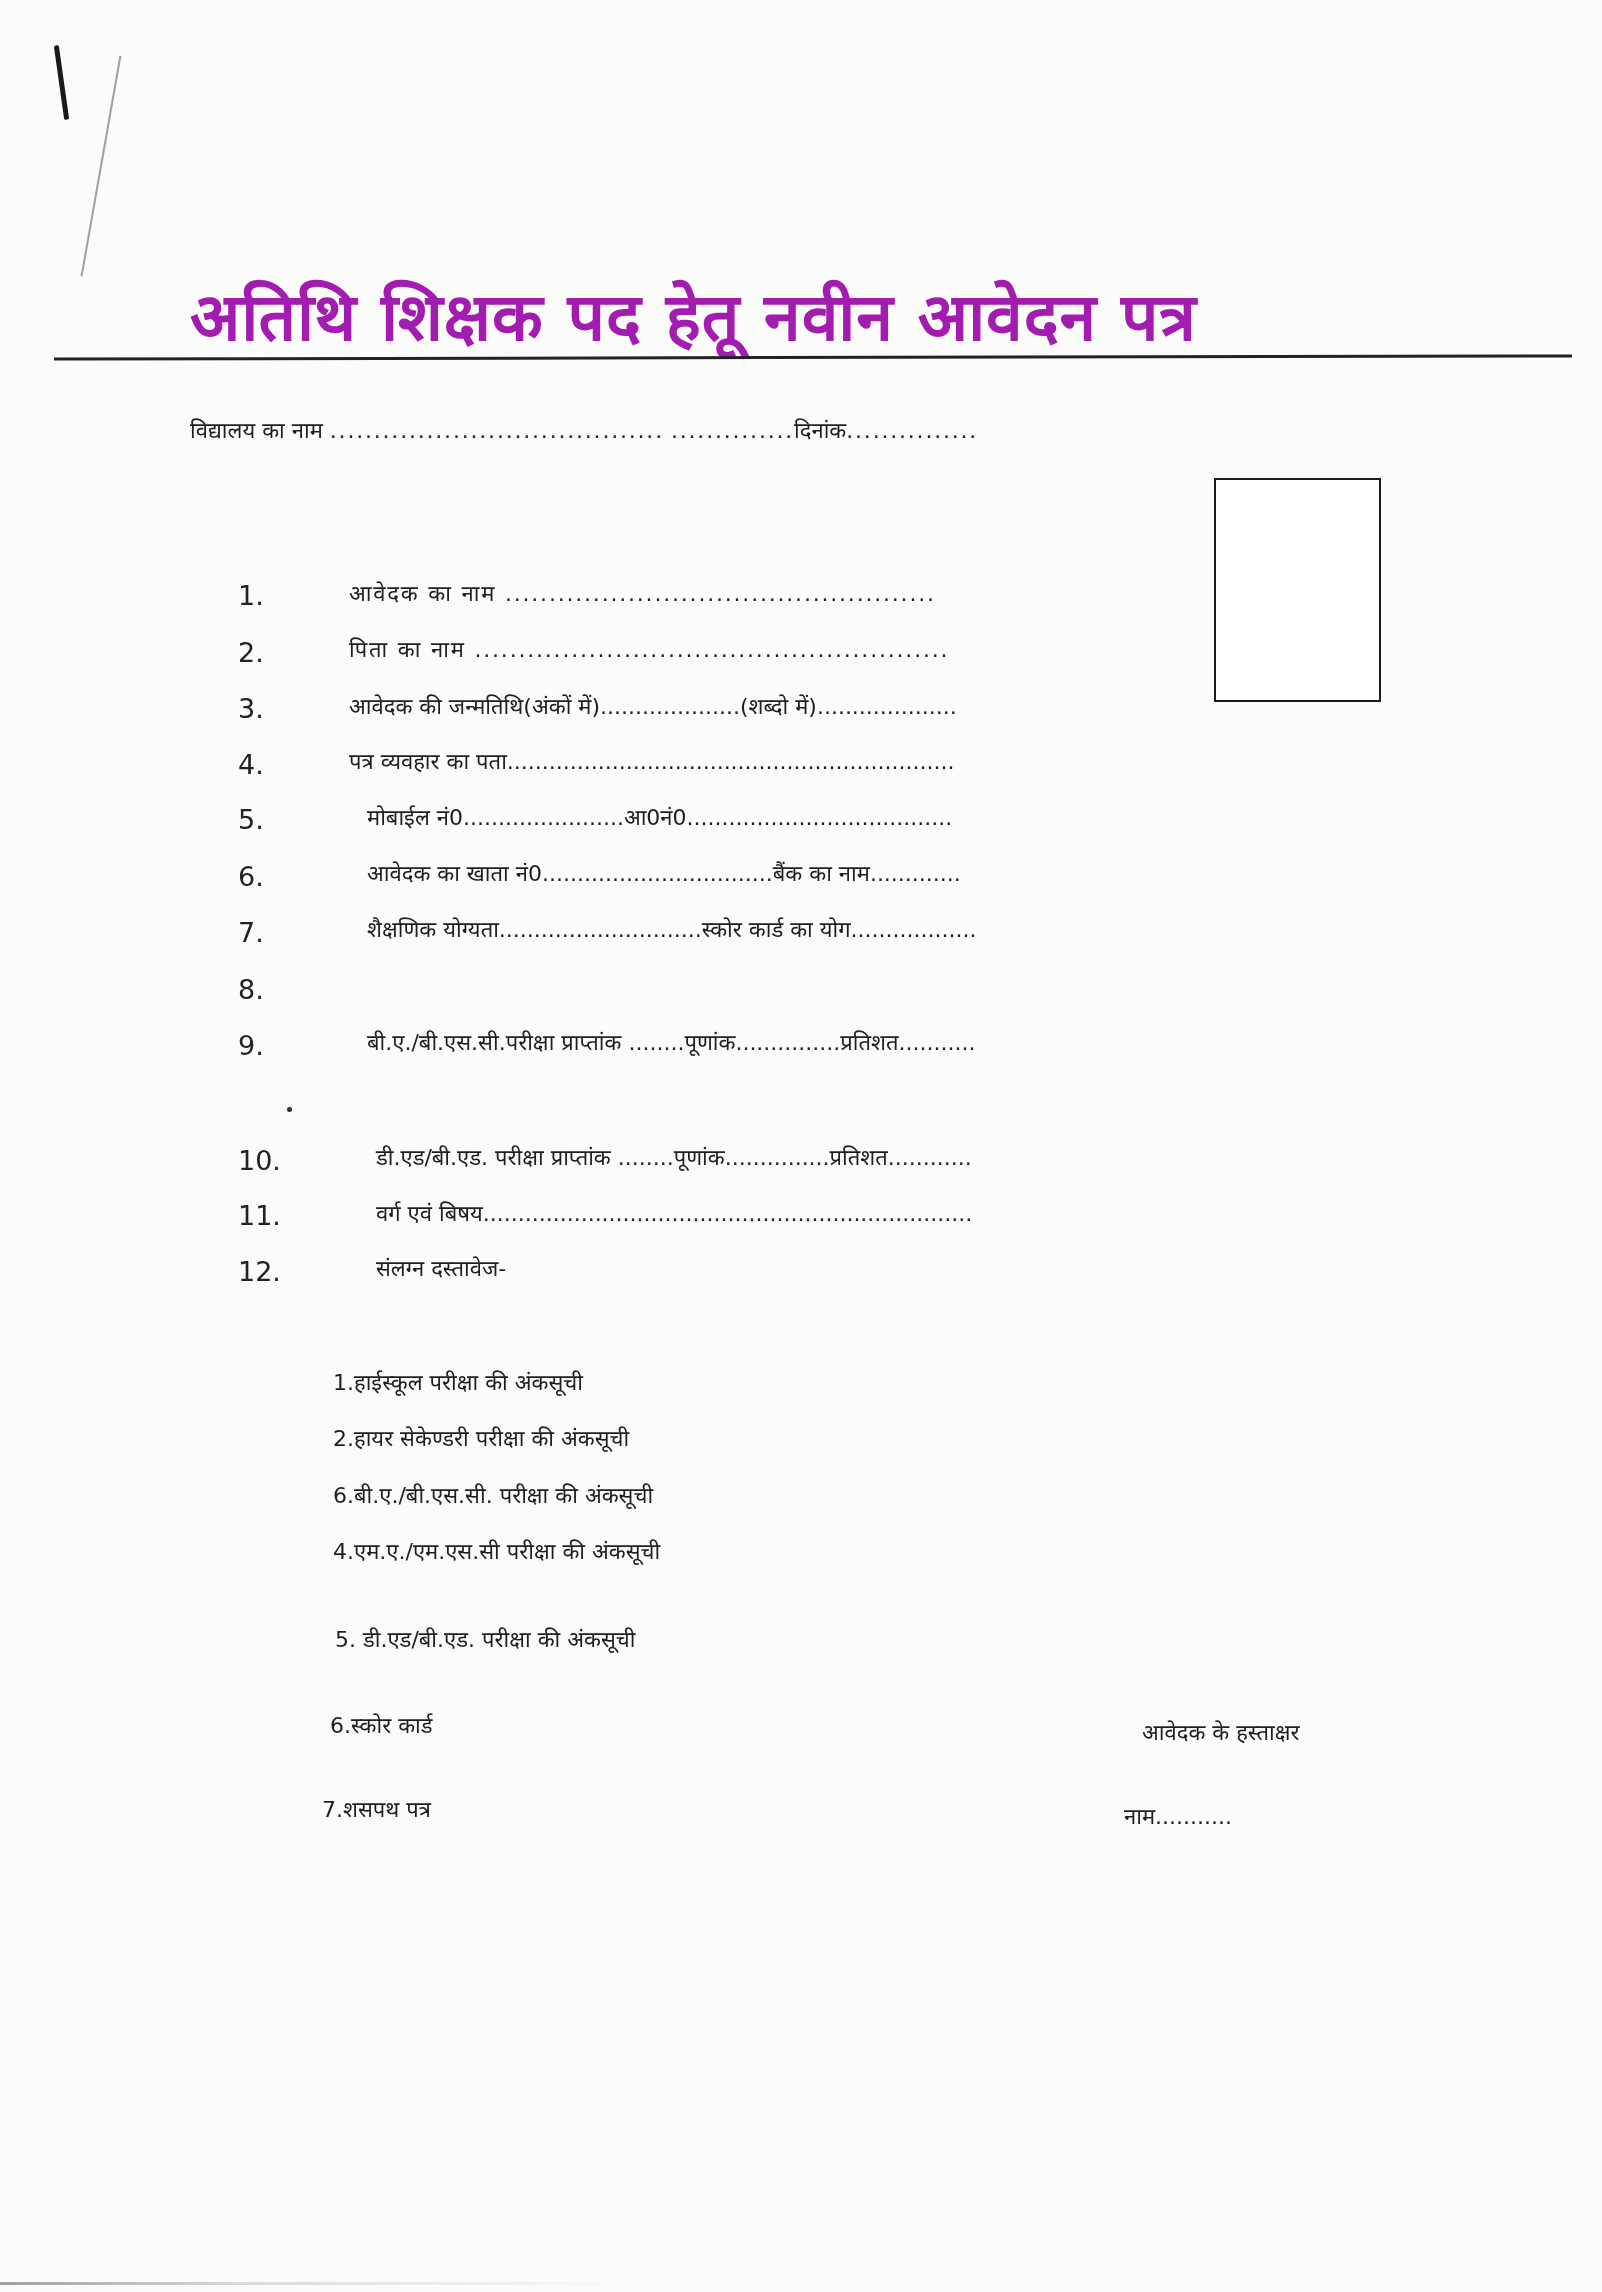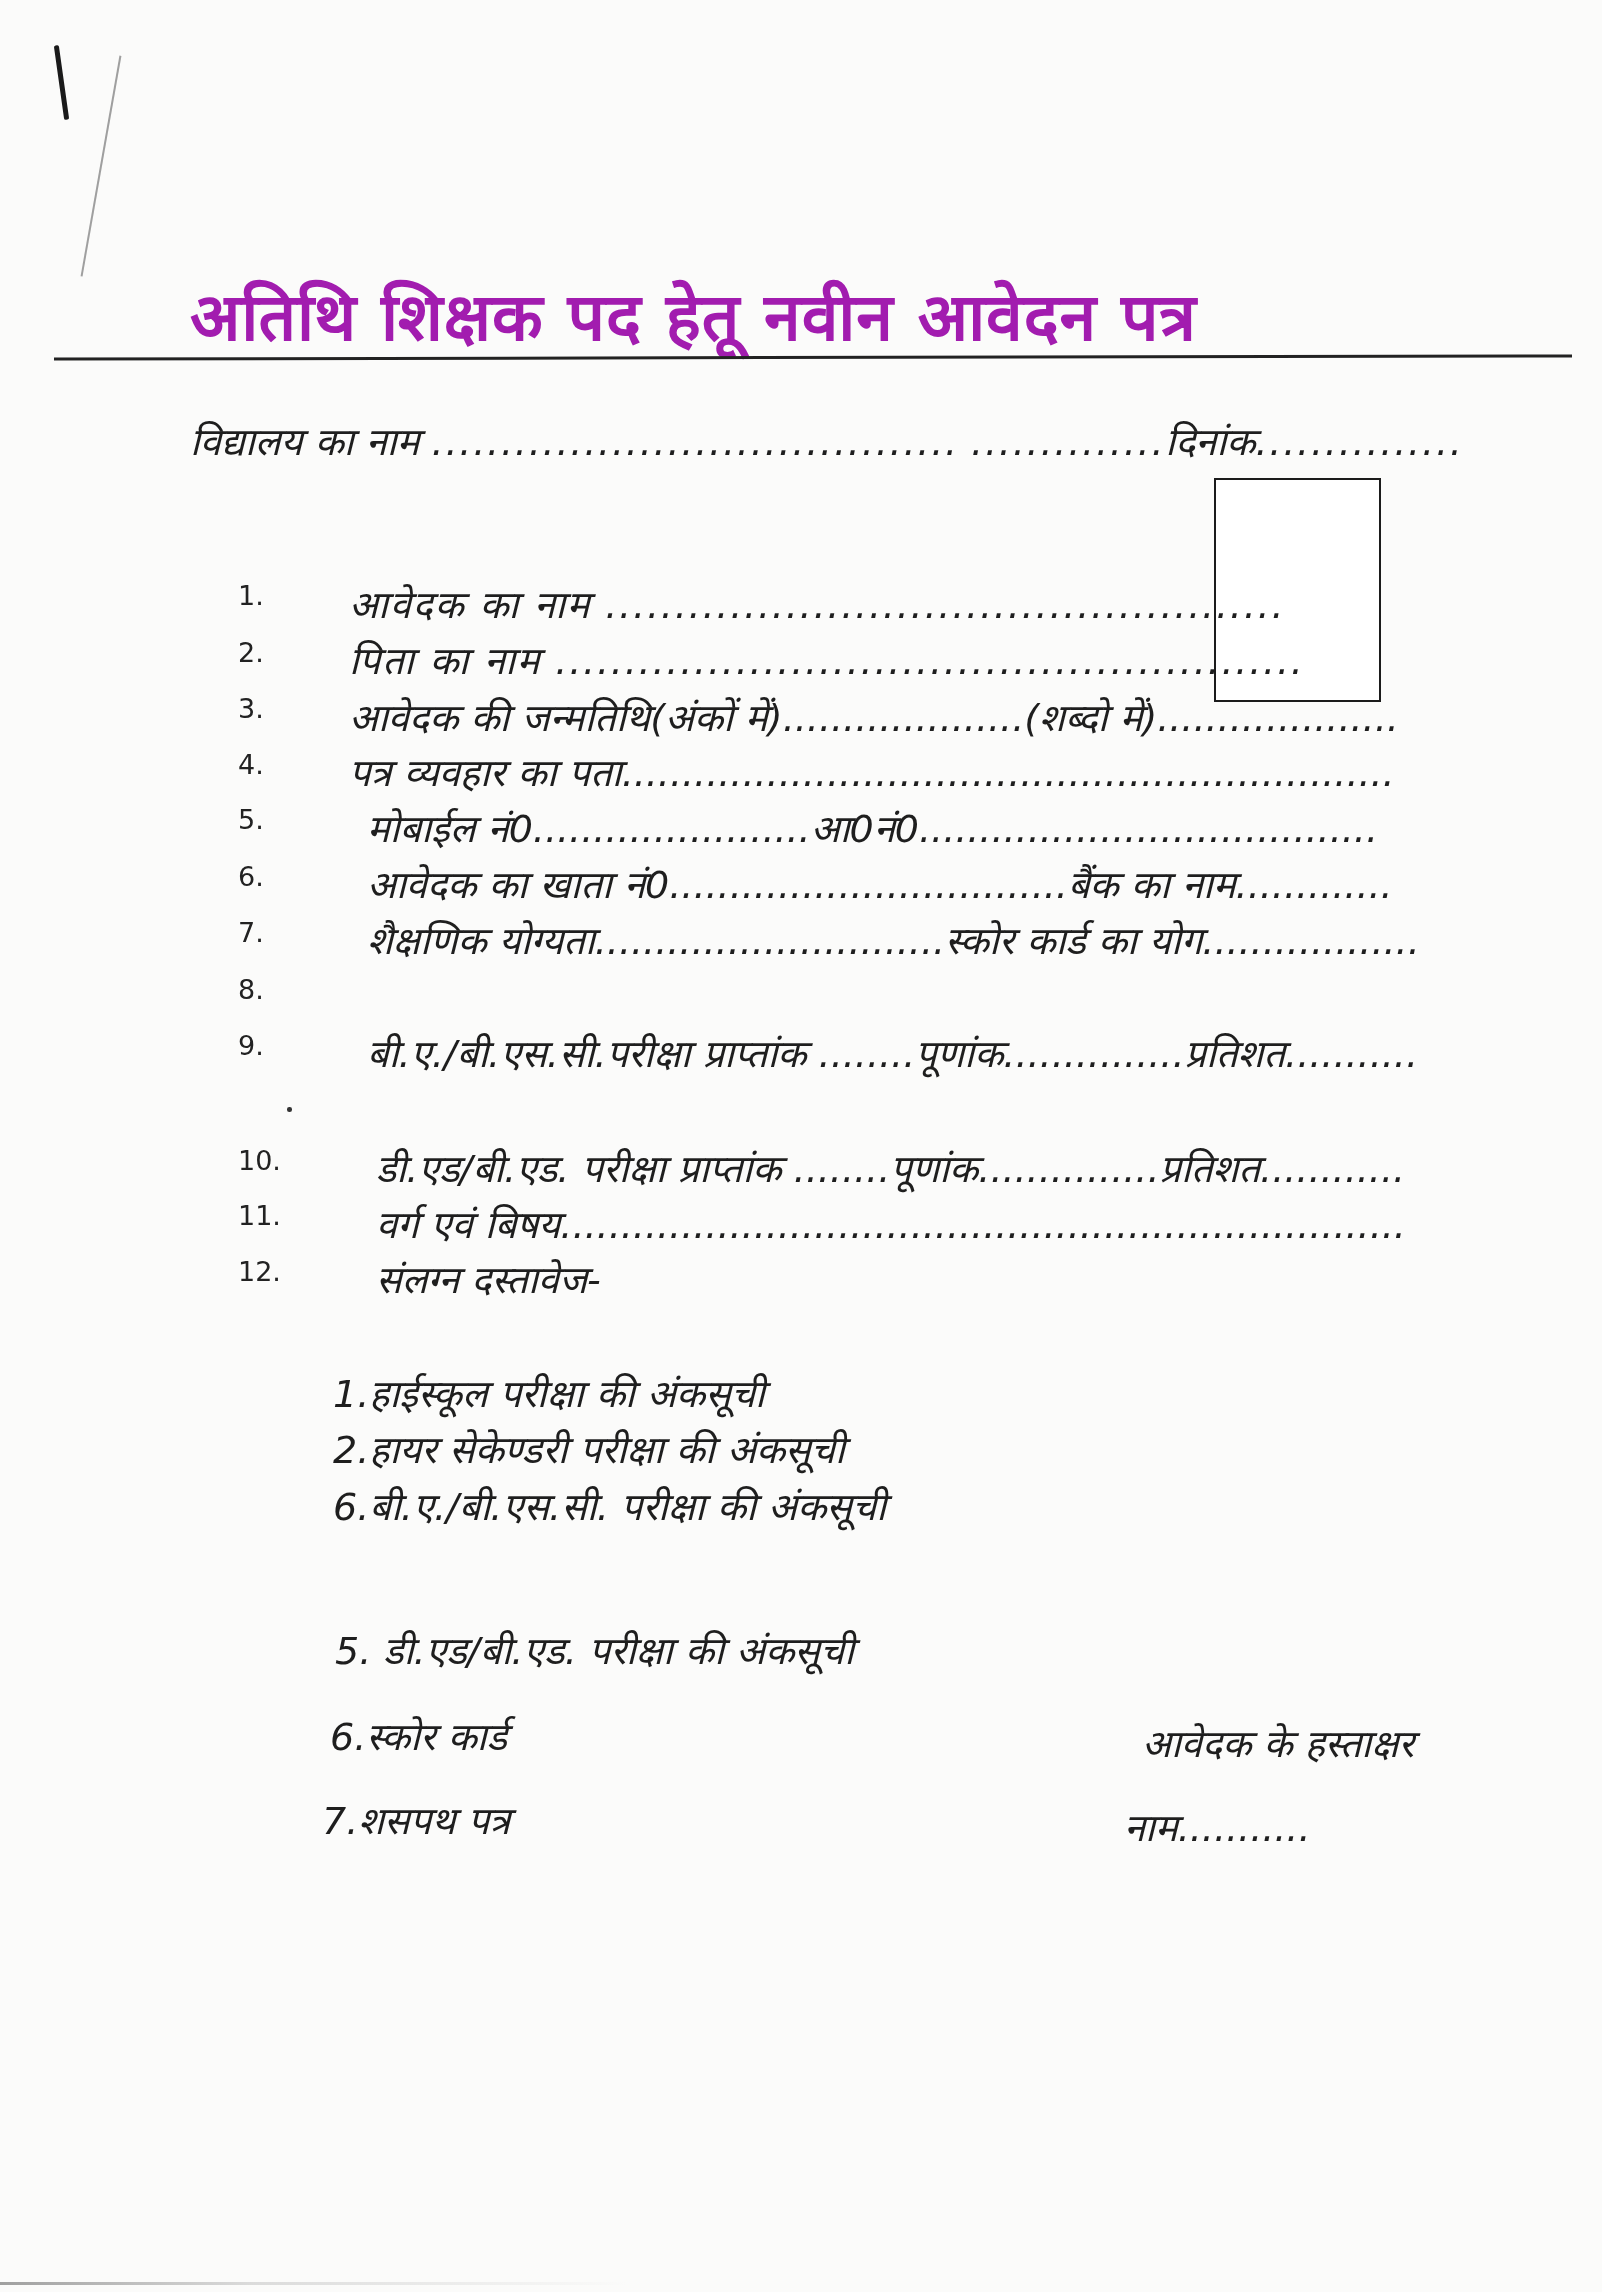--- a/index.html
+++ b/index.html
@@ -8,21 +8,21 @@
       background: #fbfbfa;
       font-family: "DejaVu Sans", "Liberation Sans", sans-serif;
       color: #1c1c1c;
     }
     .page { position: absolute; inset: 0; }
     .abs { position: absolute; white-space: nowrap; }
     .scribble1 { left: 59px; top: 45px; width: 4.5px; height: 75px; background: #1a1a1a; transform: rotate(-8deg); border-radius: 1.8px; }
     .scribble2 { left: 100px; top: 54px; width: 1.8px; height: 224px; background: #777; transform: rotate(10deg); opacity: .7; }
     .title { left: 190px; top: 269px; font-size: 66px; font-weight: bold; letter-spacing: 0.9px; color: #a21caf; }
     .rule { left: 54px; top: 356px; width: 1518px; height: 2.7px; background: #222; transform: rotate(-0.12deg); }
-    .f { font-size: 38px; color: #1e1e1e; font-style: italic; }
+    .f { font-size: 22px; color: #1e1e1e; }
     .num { font-size: 27px; color: #222; }
     .dots { letter-spacing: 1.8px; }
     .photo { left: 1214px; top: 478px; width: 163px; height: 220px; border: 2.7px solid #1b1b1b; background: #fff; }
     .stray-dot { left: 287px; top: 1107px; width: 4.5px; height: 4.5px; border-radius: 50%; background: #333; }
     .bottom-edge { left: 0; top: 2282px; width: 627px; height: 2.7px; background: linear-gradient(90deg,#444,#bbb 40%,transparent); opacity: .5; }
   </style>
 </head>
 <body>
 
 <div class="page">
@@ -74,20 +74,21 @@
 
   <div class="abs num" style="left:238px; top:1200px;">11.</div>
   <div class="abs f" style="left:376px; top:1197px;">वर्ग एवं बिषय......................................................................</div>
 
   <div class="abs num" style="left:238px; top:1256px;">12.</div>
   <div class="abs f" style="left:376px; top:1252px;">संलग्न दस्तावेज-</div>
 
   <div class="abs f" style="left:333px; top:1366px;">1.हाईस्कूल परीक्षा की अंकसूची</div>
   <div class="abs f" style="left:333px; top:1422px;">2.हायर सेकेण्डरी परीक्षा की अंकसूची</div>
   <div class="abs f" style="left:333px; top:1479px;">6.बी.ए./बी.एस.सी. परीक्षा की अंकसूची</div>
+  <div class="abs f" style="left:333px; top:1535px;">4.एम.ए./एम.एस.सी परीक्षा की अंकसूची</div>
   <div class="abs f" style="left:335px; top:1623px;">5. डी.एड/बी.एड. परीक्षा की अंकसूची</div>
   <div class="abs f" style="left:330px; top:1709px;">6.स्कोर कार्ड</div>
   <div class="abs f" style="left:322px; top:1793px;">7.शसपथ पत्र</div>
 
   <div class="abs f" style="left:1142px; top:1716px;">आवेदक के हस्ताक्षर</div>
   <div class="abs f" style="left:1124px; top:1800px;">नाम...........</div>
 
   <div class="abs bottom-edge"></div>
 </div>
 

